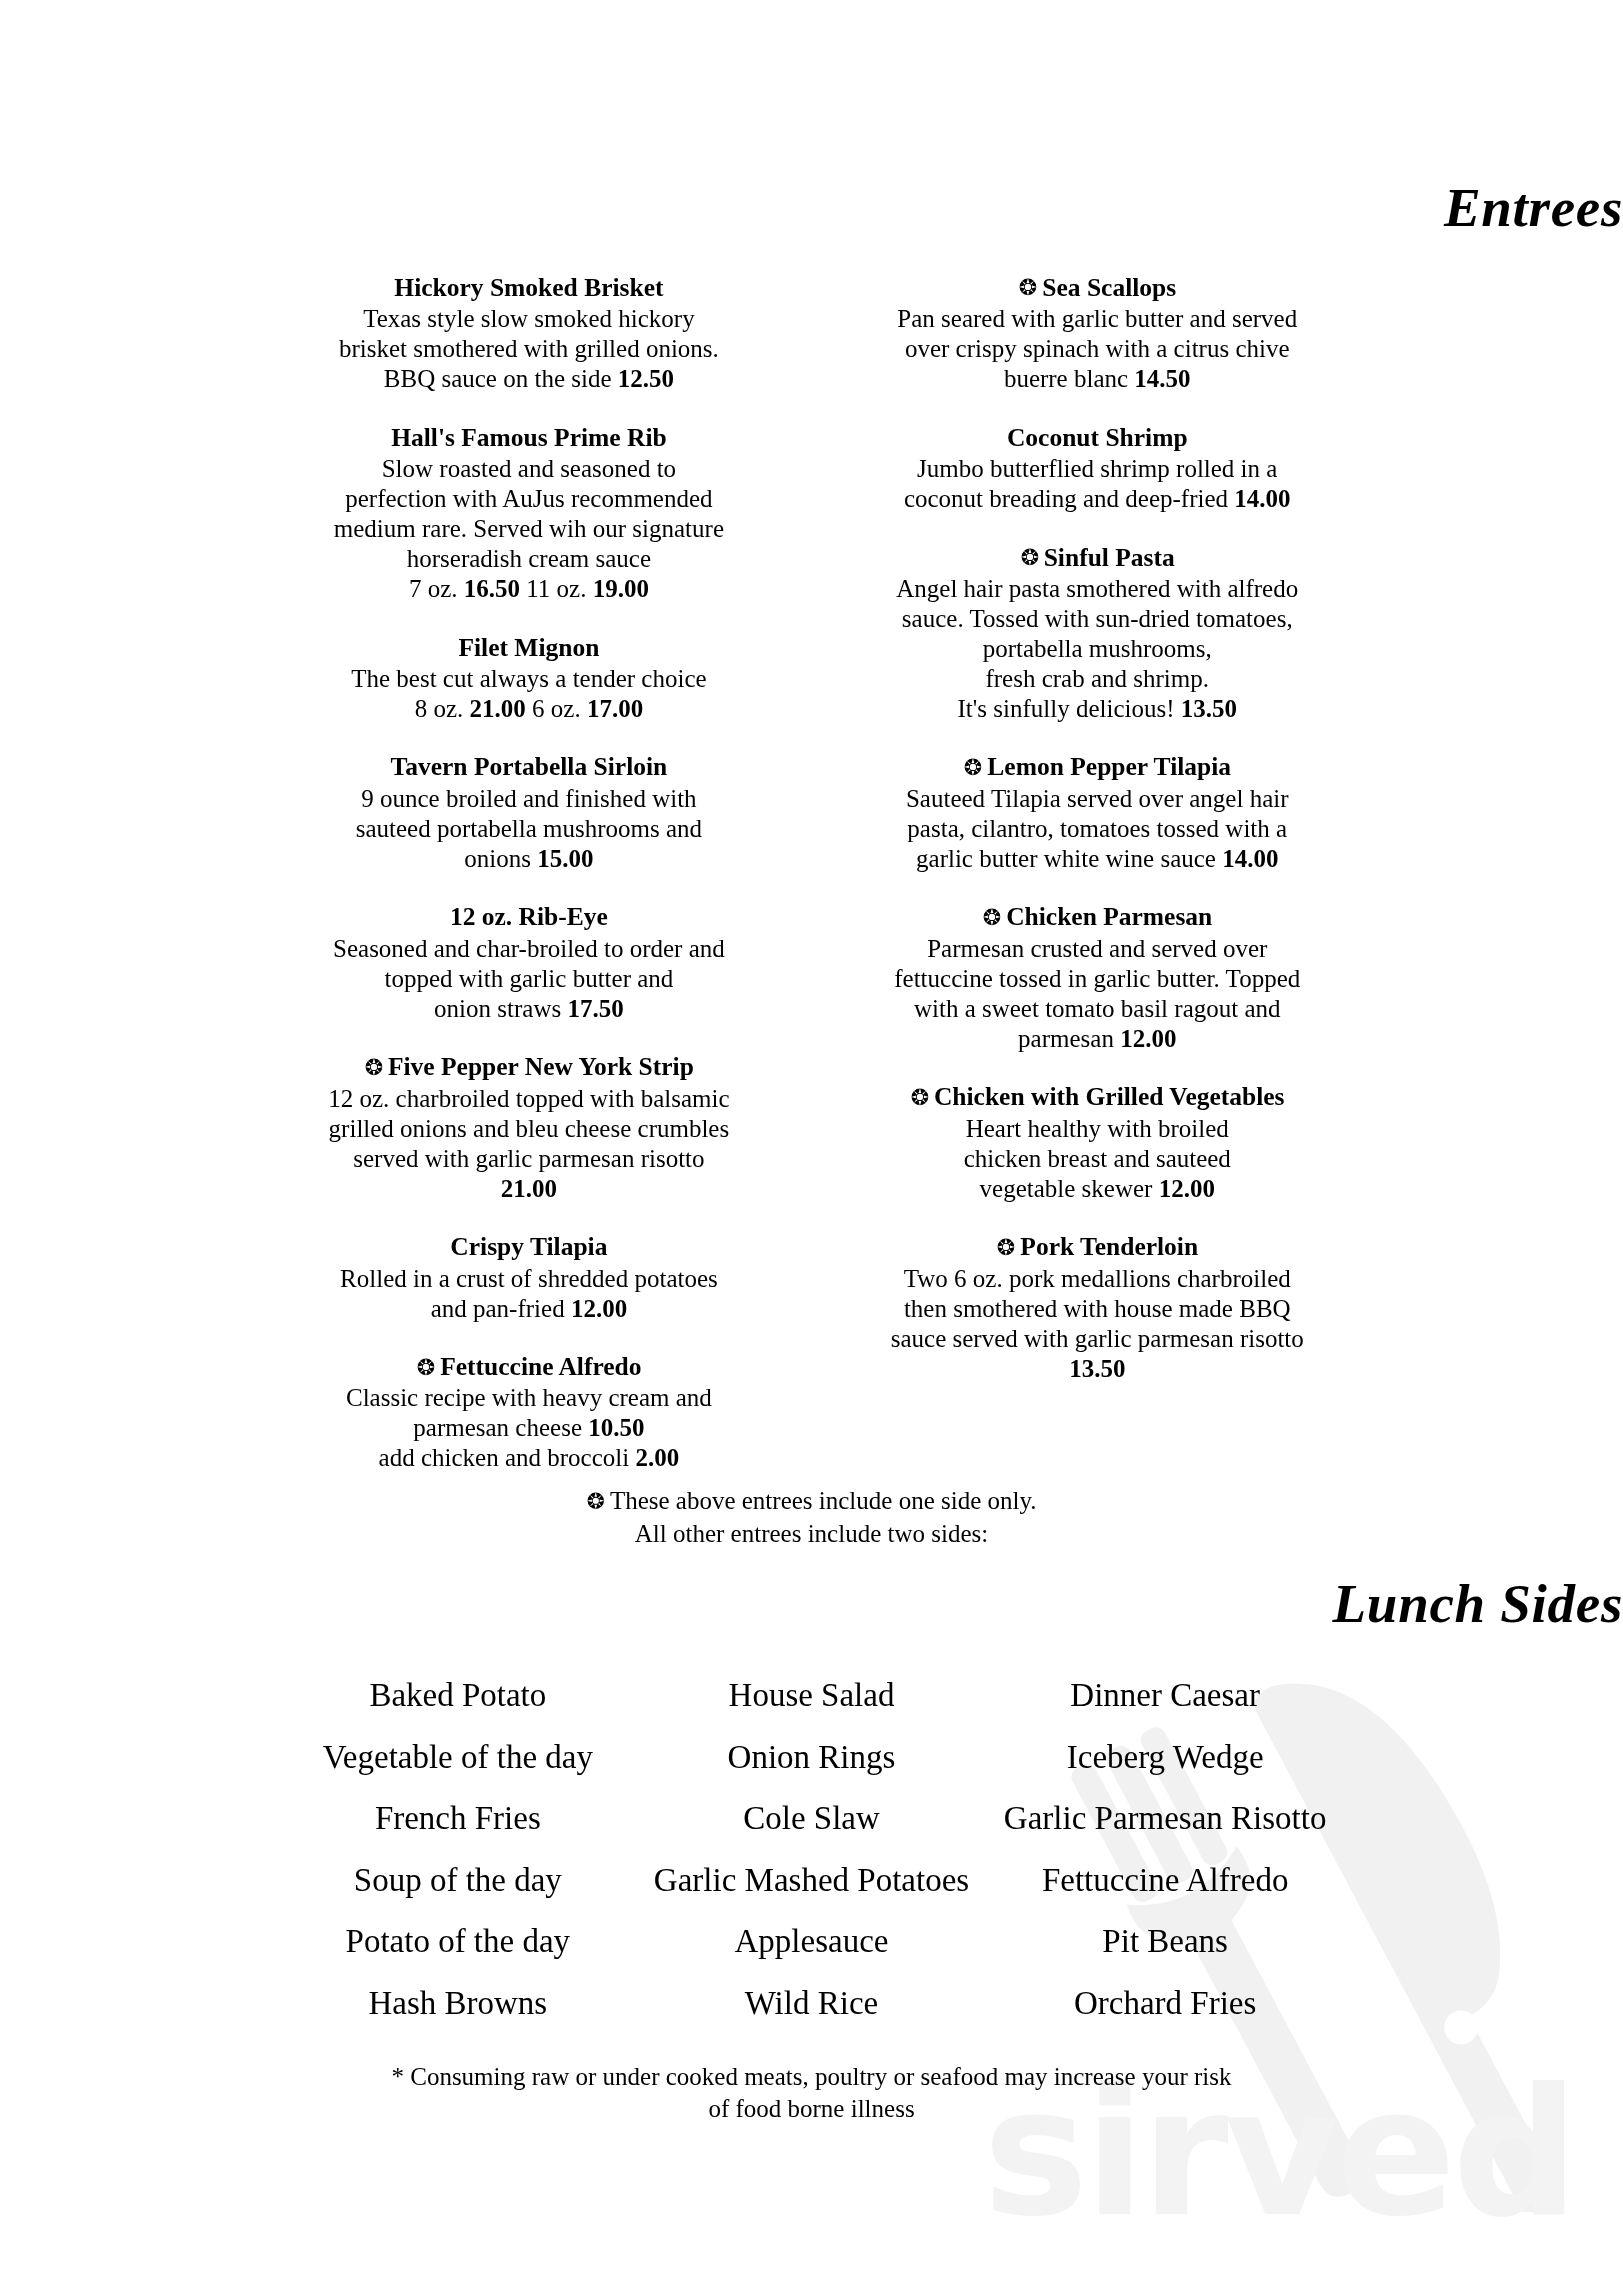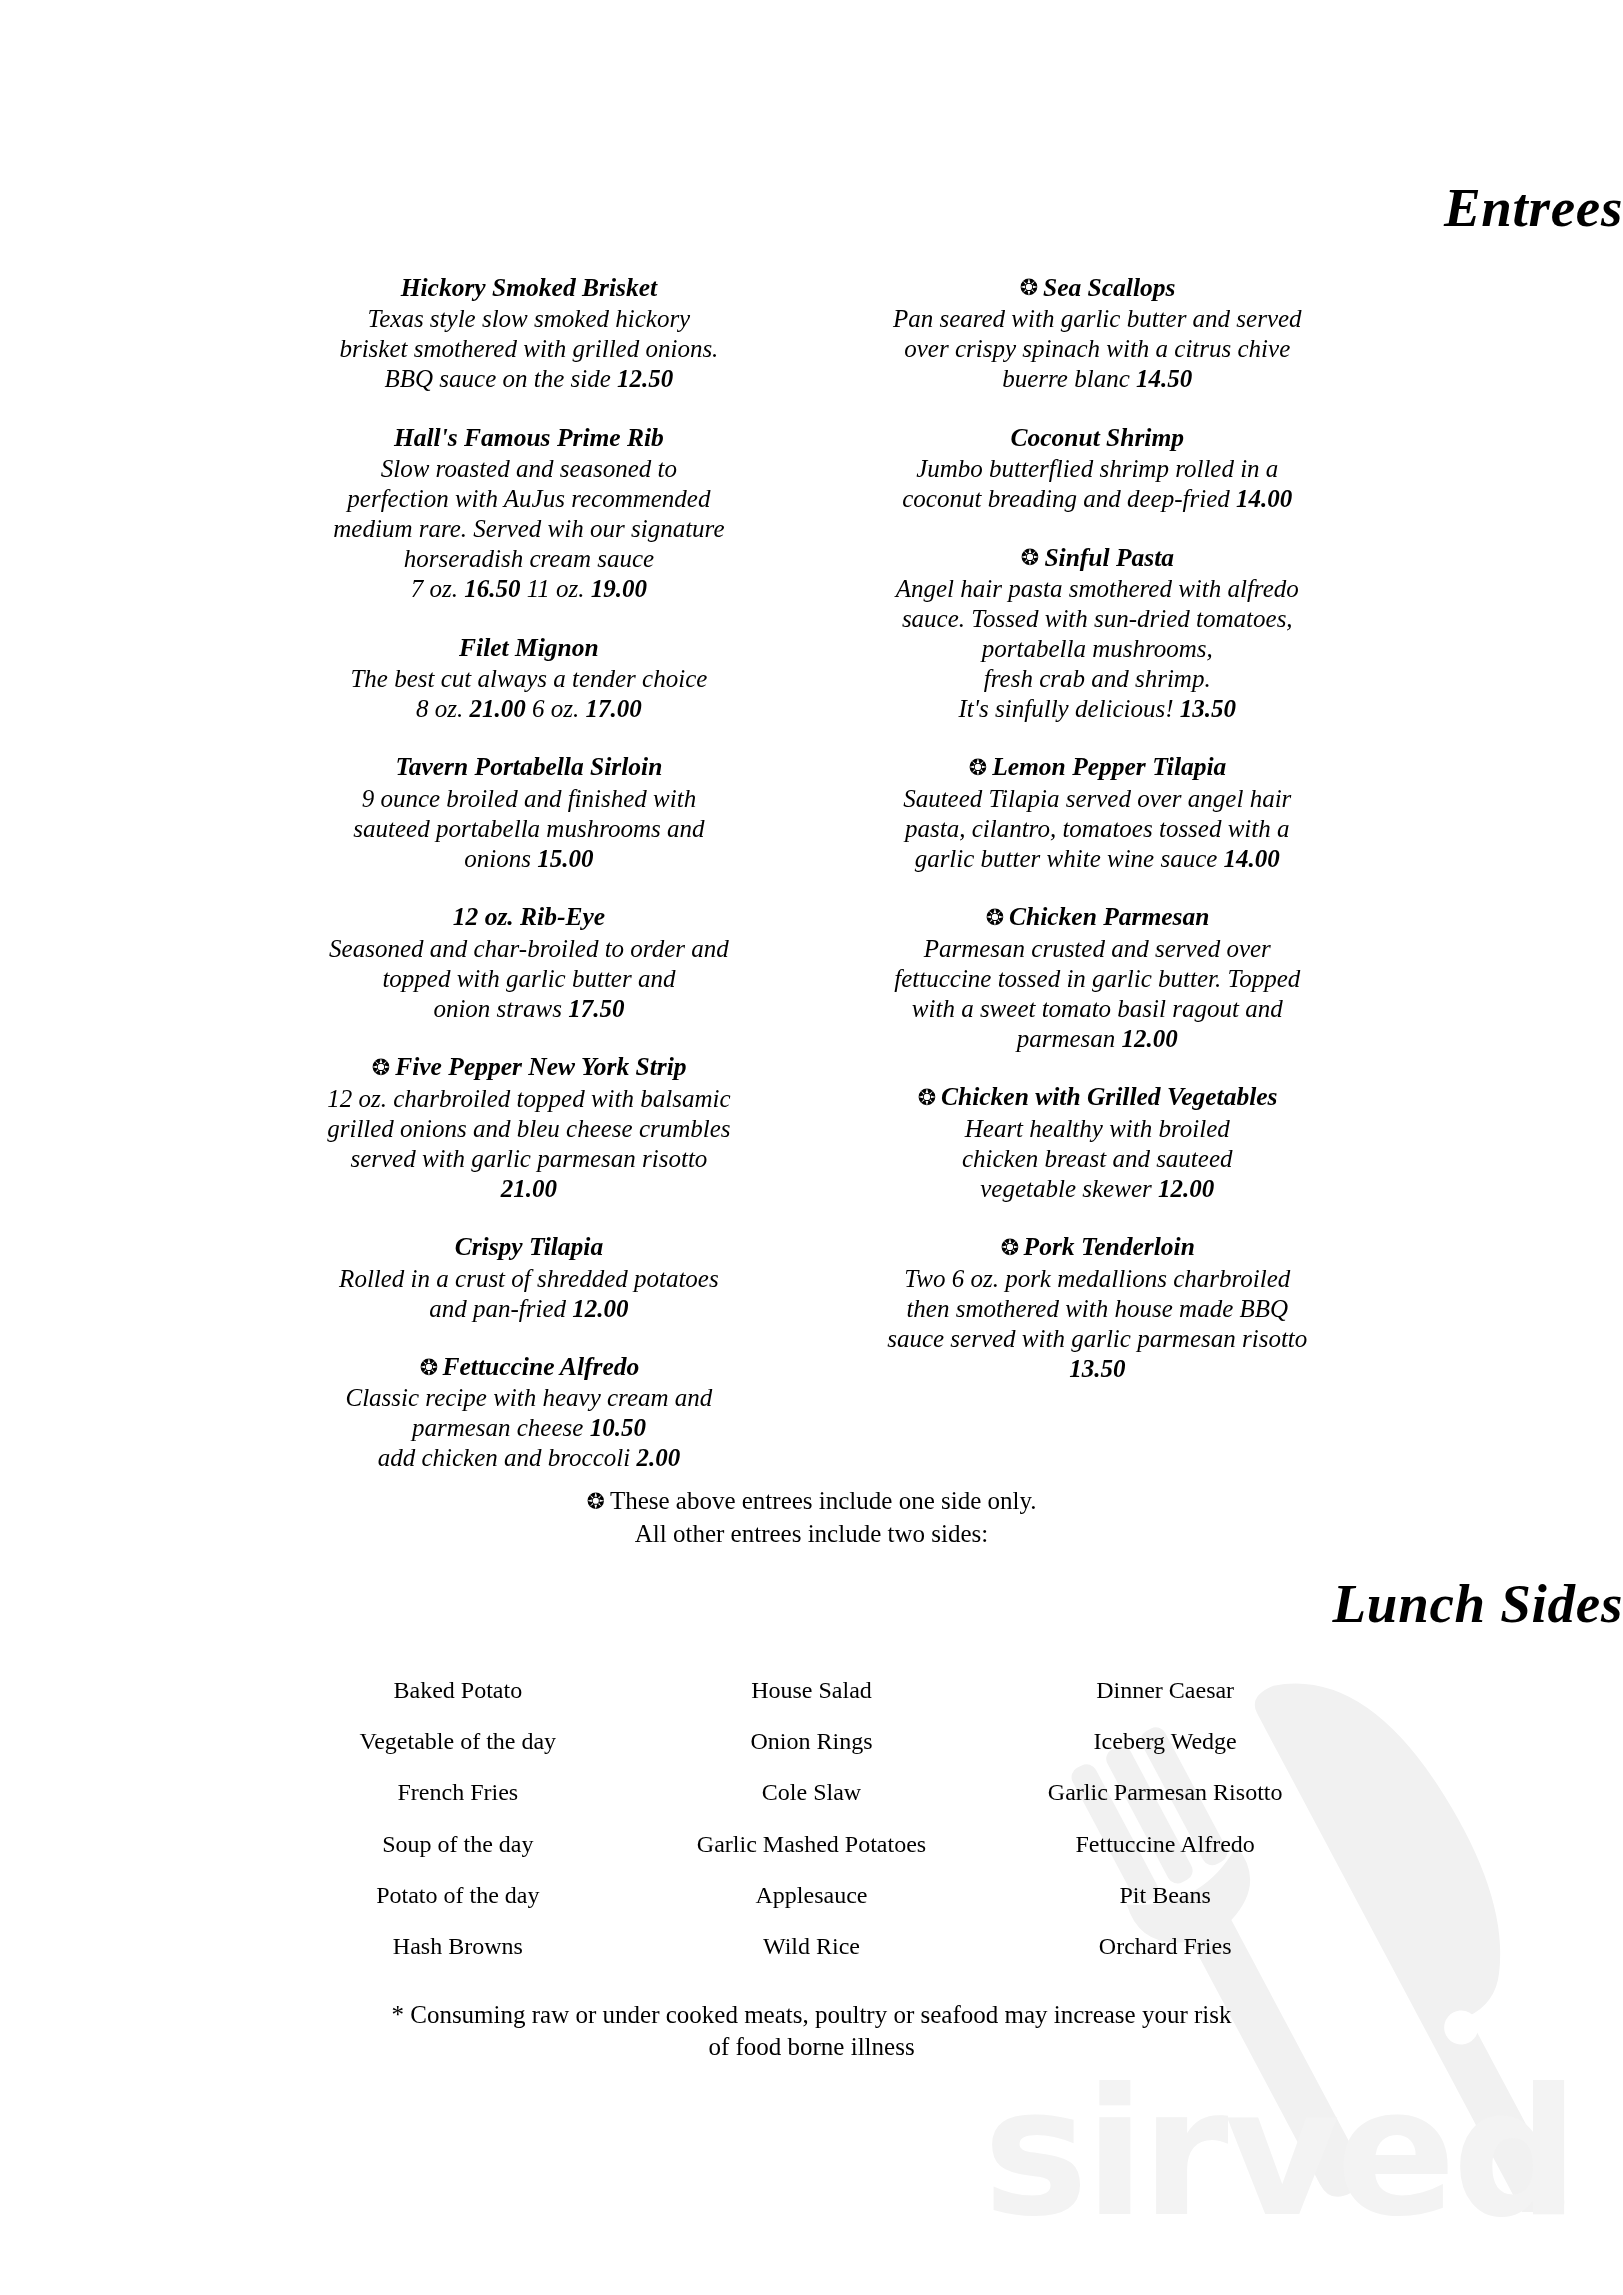--- a/index.html
+++ b/index.html
@@ -78,21 +78,21 @@
     width: 1623px;
   }
   .col {
     width: 50%;
     box-sizing: border-box;
     text-align: center;
   }
   .col-left  { padding-right: 15.7px; }
   .col-right { padding-left: 22px; }
 
-  .item { margin-bottom: 27.5px; font-style: italic; }
+  .item { margin-bottom: 27.5px; }
   .item:last-child { margin-bottom: 0; }
 
   .item-name {
     font-size: 25.5px;
     font-weight: 700;
     line-height: 1.22;
     margin: 0 0 1.3px 0;
     white-space: nowrap;
   }
   .item-desc {
@@ -129,21 +129,21 @@
     padding: 0 281px;
     margin-top: 23.6px;
   }
   .sides-grid {
     display: grid;
     grid-template-columns: 1fr 1fr 1fr;
     row-gap: 23.6px;
     text-align: center;
   }
   .side-item {
-    font-size: 24px;
+    font-size: 33px;
     line-height: 1.15;
     white-space: nowrap;
   }
 
   
   .disclaimer {
     text-align: center;
     font-size: 25px;
     line-height: 1.30;
     margin-top: 38px;

